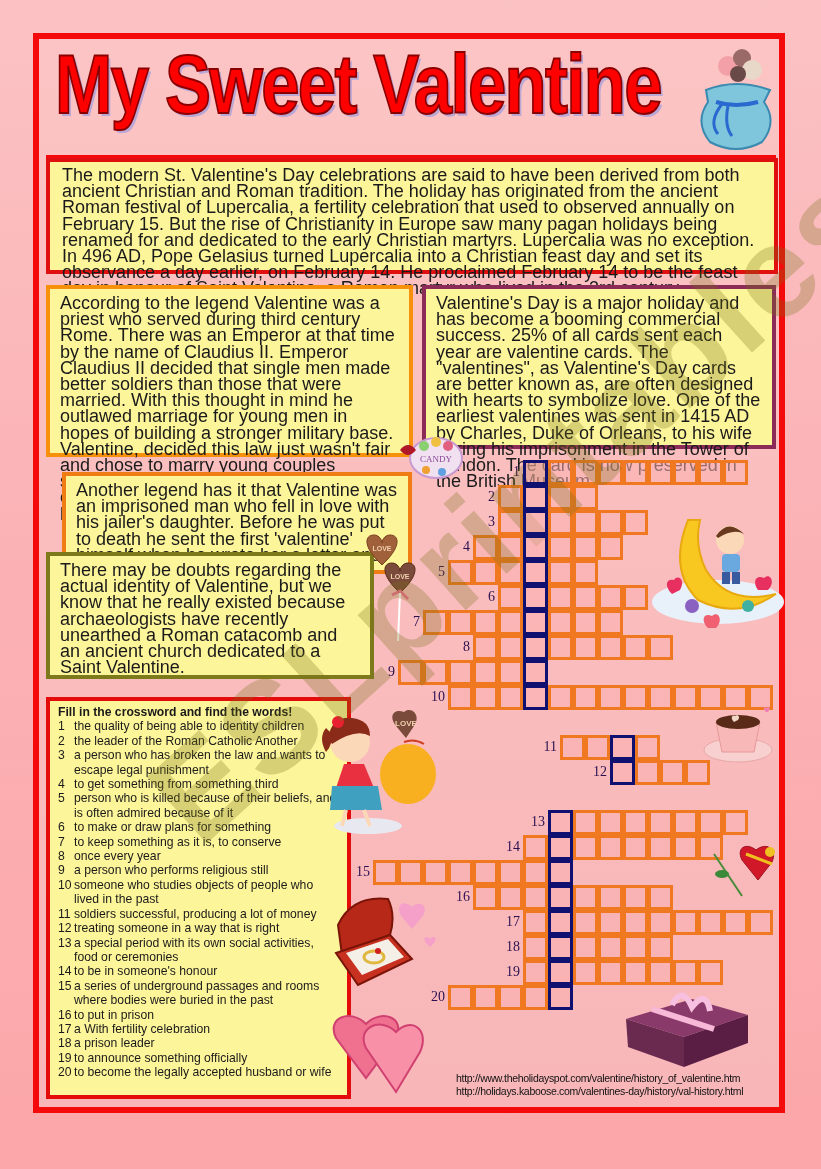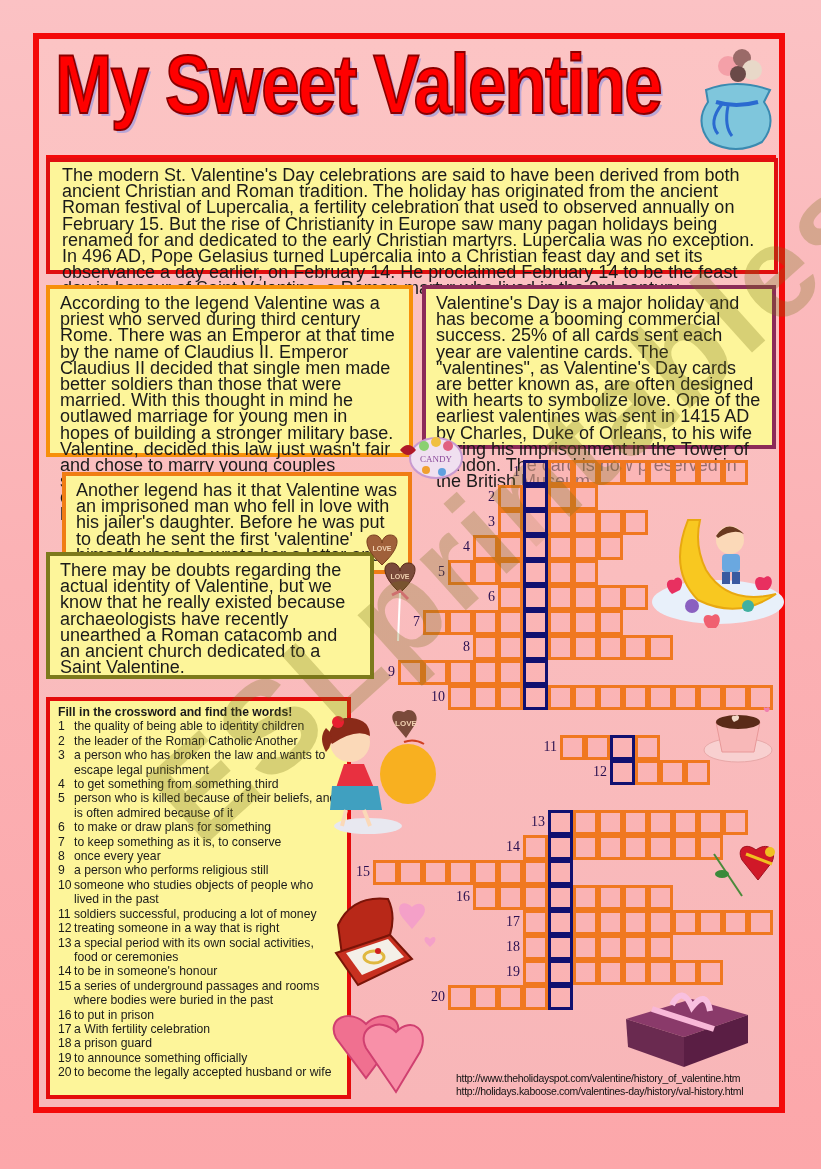--- a/index.html
+++ b/index.html
@@ -169,21 +169,21 @@
       <div class="clue">
         <span class="num">16</span>
         <span class="txt">to put in prison</span>
       </div>
       <div class="clue">
         <span class="num">17</span>
         <span class="txt">a With fertility celebration</span>
       </div>
       <div class="clue">
         <span class="num">18</span>
-        <span class="txt">a prison guard</span>
+        <span class="txt">a prison leader</span>
       </div>
       <div class="clue">
         <span class="num">19</span>
         <span class="txt">to announce something officially</span>
       </div>
       <div class="clue">
         <span class="num">20</span>
         <span class="txt">to become the legally accepted husband or wife</span>
       </div>
     </div>

